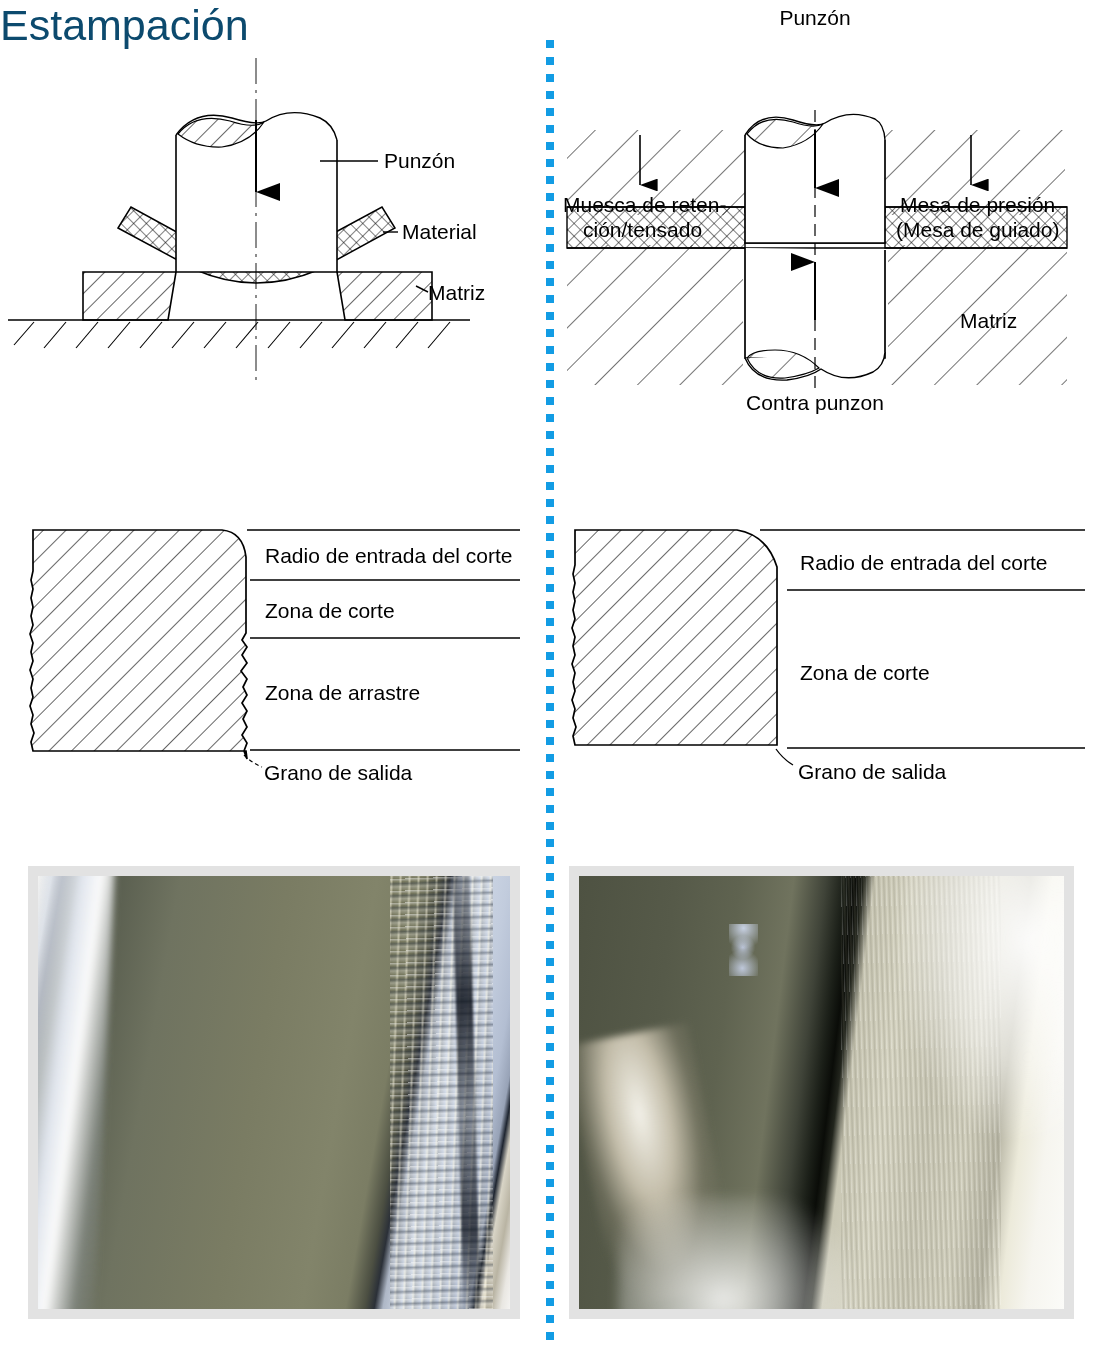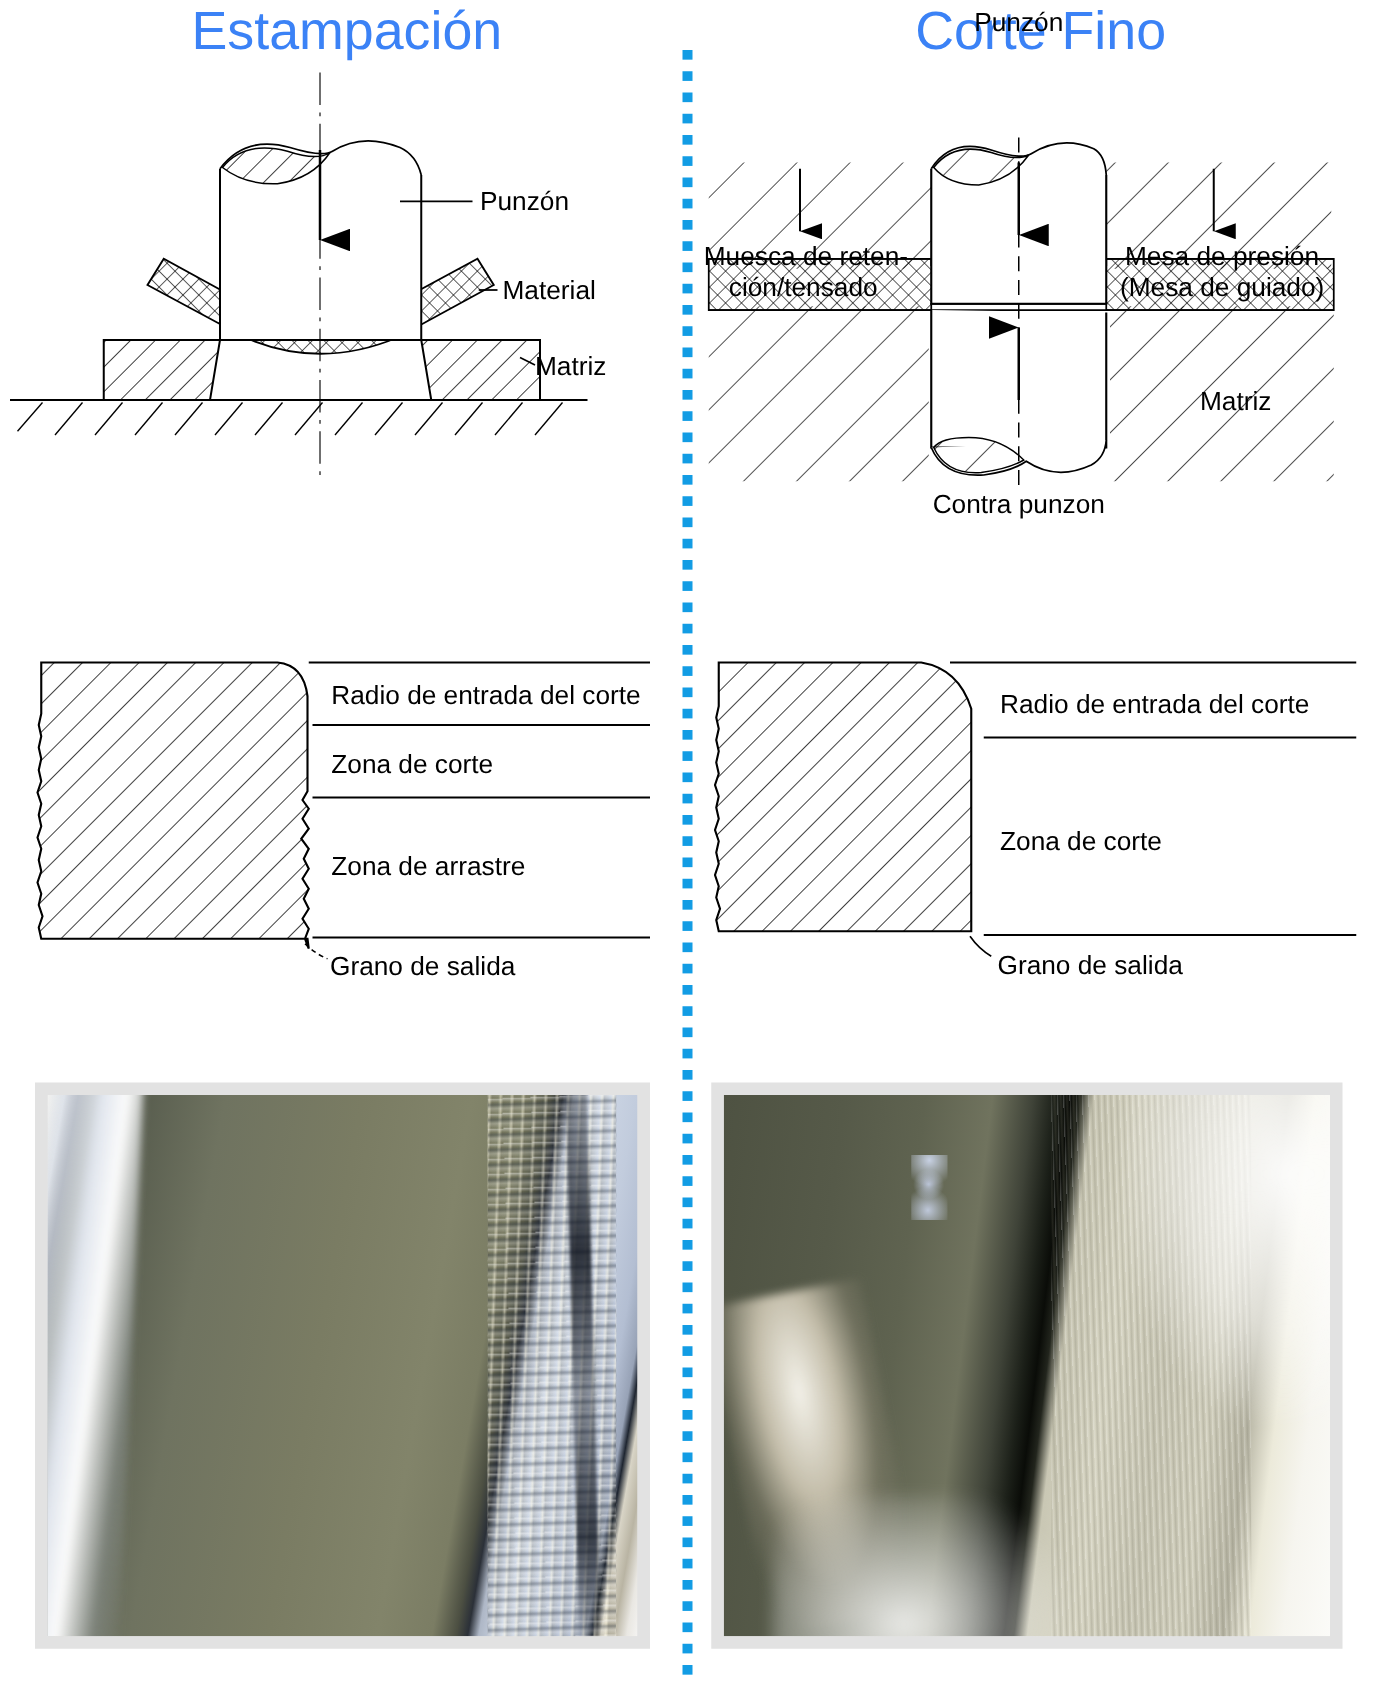--- a/index.html
+++ b/index.html
@@ -26,24 +26,24 @@
     width: 555px;
     height: 1352px;
   }
   .col-left { left: 0; }
   .col-right { left: 555px; }
 
   .title {
     position: absolute;
     top: 0;
     width: 100%;
-    text-align: center;
+    text-align: left;
     font-size: 43px;
     line-height: 50px;
-    color: #3b82f6;
+    color: #0c4a6e;
     letter-spacing: 0px;
     white-space: nowrap;
   }
 
   .divider {
     position: absolute;
     left: 546px;
     top: 40px;
     width: 8px;
     height: 1300px;
@@ -321,21 +321,20 @@
         <div class="photoA"></div>
         <div class="photoA-burr"></div>
         <div class="photoA-crack"></div>
         <div class="photoA-glare"></div>
       </div>
     </div>
   </div>
 
   <div class="col col-right">
 
-    <div class="title">Corte Fino</div>
 
     <svg class="svgblock" width="555" height="430" viewBox="0 0 555 430">
       <defs>
         <pattern id="hatchR" width="30" height="30" patternUnits="userSpaceOnUse" patternTransform="rotate(45)">
           <line x1="0" y1="0" x2="0" y2="30" stroke="#000" stroke-width="1.1"></line>
         </pattern>
         <pattern id="crossR" width="9" height="9" patternUnits="userSpaceOnUse" patternTransform="rotate(45)">
           <line x1="0" y1="0" x2="0" y2="9" stroke="#000" stroke-width="1"></line>
           <line x1="0" y1="0" x2="9" y2="0" stroke="#000" stroke-width="1"></line>
         </pattern>

